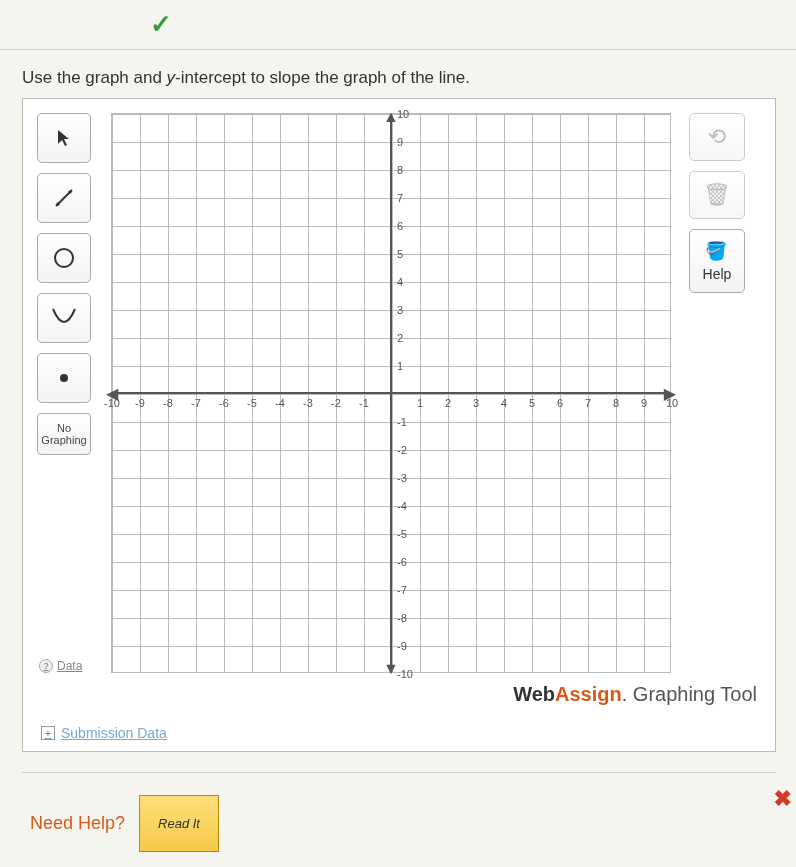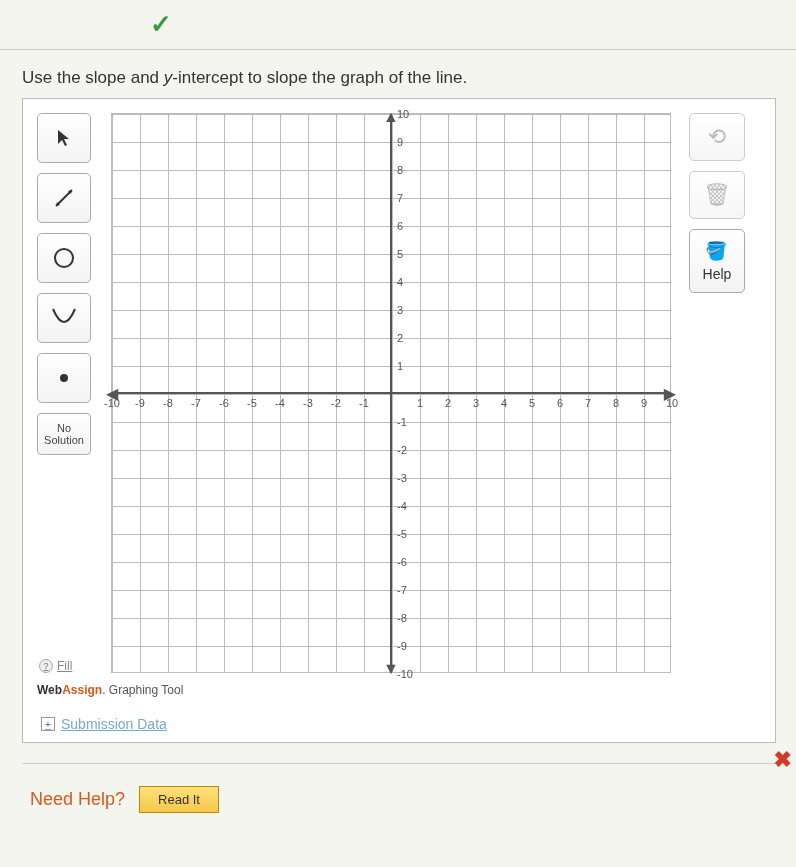--- a/index.html
+++ b/index.html
@@ -90,23 +90,23 @@
   }
   .fill-btn {
     width: 56px; height: 64px;
     border: 1px solid #aaa; border-radius:5px;
     background: linear-gradient(#fff,#f3f3f3);
     display:flex;flex-direction:column;align-items:center;justify-content:center;
     gap:4px; cursor:pointer; font-size:14px; color:#333;
   }
   .fill-btn .bucket { font-size:18px; }
   .brand {
-    text-align: left;
+    text-align: right;
     margin-top: 10px;
-    font-size: 12px;
+    font-size: 20px;
     color: #555;
     padding-right: 4px;
   }
   .brand b { color:#333; }
   .brand .accent { color:#d65a1a; font-weight:bold; }
   .sub-data {
     margin: 18px 0 0 4px;
     font-size: 14px;
   }
   .sub-data-link {
@@ -119,37 +119,37 @@
   }
   .divider { border-top:1px solid #ccc; margin: 20px 20px 0 22px; }
   .help-row {
     display:flex; align-items:center; gap:14px;
     padding: 22px 0 20px 30px;
   }
   .need-help { color:#d65a1a; font-weight:normal; font-size:18px; }
   .read-it-btn {
     border:1px solid #b88a00;
     background:linear-gradient(#ffe07a,#f5c84a);
-    padding:5px 18px; font-size:13px; color:#333; cursor:pointer;
+    padding:20px 18px; font-size:13px; color:#333; cursor:pointer;font-style:italic;
   }
   .x-icon {
     position:absolute; right:4px; bottom:60px;
     color:#d43a2a; font-size:22px; font-weight:bold;
   }
   .page-rel { position:relative; }
 </style>
 </head>
 <body class="page-rel">
 
 <div class="top-strip">
   <span class="check-icon">✓</span>
 </div>
 
 <div class="instruction">
-  <span>Use the slope and </span><span class="yvar">y</span><span>-intercept to slope the graph of the line.</span>
+  <span>Use the graph and </span><span class="yvar">y</span><span>-intercept to slope the graph of the line.</span>
 </div>
 
 <div class="workspace">
   <div class="canvas-row">
     <div class="toolcol">
       <div class="tool-btn square">
         <svg width="18" height="20" viewBox="0 0 18 20">
             <path d="M3 2 L3 16 L7 12 L10 18 L12 17 L9 11 L14 11 Z" fill="#333"></path>
           </svg>
       </div>
@@ -170,26 +170,26 @@
             <path d="M4 4 Q15 30 26 4" fill="none" stroke="#333" stroke-width="2"></path>
           </svg>
       </div>
       <div class="tool-btn square">
         <svg width="12" height="12" viewBox="0 0 12 12">
             <circle cx="6" cy="6" r="4" fill="#333"></circle>
           </svg>
       </div>
       <div class="tool-ns">
         <span>No</span>
-        <span>Solution</span>
+        <span>Graphing</span>
       </div>
       <div class="spacer"></div>
       <div class="help-link">
         <span class="qicon">?</span>
-        <span>Fill</span>
+        <span>Data</span>
       </div>
     </div>
 
     <div class="graph-wrap">
       <div class="grid-lines"></div>
       <div class="graph"></div>
       <div class="axis-labels" id="axis-labels">
         <span class="arrowhead" style="left:50%;top:-6px;transform:translateX(-50%);">▲</span>
         <span class="arrowhead" style="left:50%;bottom:-6px;transform:translateX(-50%);">▼</span>
         <span class="arrowhead" style="top:50%;left:-6px;transform:translateY(-50%);">◀</span>

